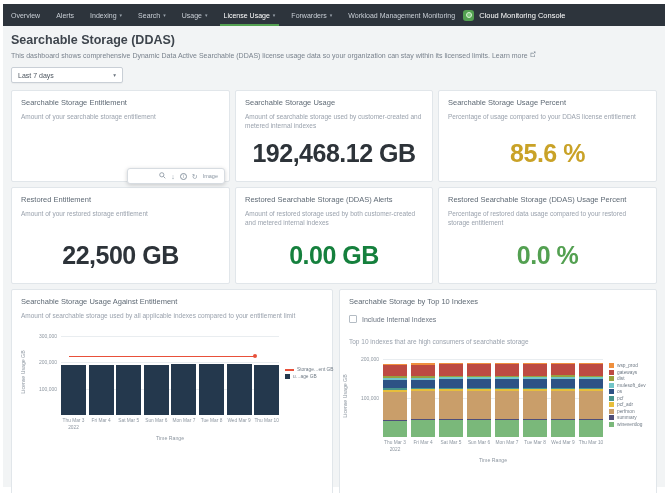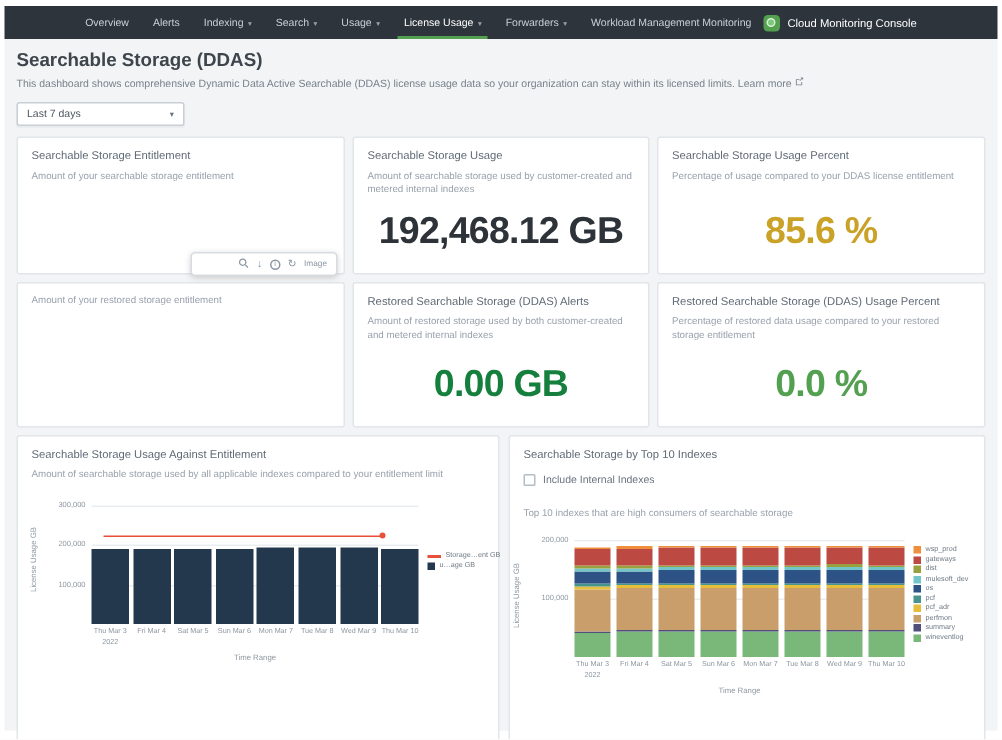--- a/index.html
+++ b/index.html
@@ -1,21 +1,21 @@
 <!DOCTYPE html>
 <html><head>
 <meta charset="utf-8">
 <style>
   *{box-sizing:border-box;margin:0;padding:0}
   html,body{background:#fff}
   body{font-family:"Liberation Sans",sans-serif;-webkit-font-smoothing:antialiased}
   .frame{position:relative;width:668px;height:493px;background:#fff;overflow:hidden}
 
   
-  .navbar{position:absolute;left:3px;top:4px;right:3px;height:22px;background:#2d343c;display:flex;align-items:stretch;justify-content:center}
+  .navbar{position:absolute;left:3px;top:4px;right:3px;height:22px;background:#2d343c;display:flex;align-items:stretch;justify-content:flex-start}
   .nav-items{display:flex;align-items:stretch}
   .nav-item{display:flex;align-items:center;padding:0 8px;font-size:7px;color:#c9cfd6;cursor:pointer;position:relative;white-space:nowrap}
   .nav-item.active{color:#fff}
   .nav-item.active::after{content:"";position:absolute;left:4px;right:4px;bottom:0;height:2px;background:#53a051}
   .nav-caret{font-size:5px;margin-left:3px;color:#9aa3ac}
   .nav-brand{display:flex;align-items:center;gap:5px;padding-right:8px;color:#fff;font-size:7.5px}
   .brand-icon{width:11px;height:11px;border-radius:3px;background:#53a051;display:flex;align-items:center;justify-content:center}
   .brand-icon i{display:block;width:6px;height:6px;border-radius:50%;background:#7dc87a;border:1px solid #d9f0d6}
 
   
@@ -111,21 +111,23 @@
           <div class="p-title">Searchable Storage Usage</div>
           <div class="p-desc">Amount of searchable storage used by customer-created and metered internal indexes</div>
           <div class="stat-value" style="color: rgb(45, 51, 57);">192,468.12 GB</div>
         </div>
         <div class="panel stat-panel">
           <div class="p-title">Searchable Storage Usage Percent</div>
           <div class="p-desc">Percentage of usage compared to your DDAS license entitlement</div>
           <div class="stat-value" style="color: rgb(201, 162, 39);">85.6 %</div>
         </div>
         <div class="panel stat-panel">
+          <div class="p-title">Restored Entitlement</div>
           <div class="p-desc">Amount of your restored storage entitlement</div>
+          <div class="stat-value" style="color: rgb(45, 51, 57);">22,500 GB</div>
         </div>
         <div class="panel stat-panel">
           <div class="p-title">Restored Searchable Storage (DDAS) Alerts</div>
           <div class="p-desc">Amount of restored storage used by both customer-created and metered internal indexes</div>
           <div class="stat-value" style="color: #15803d;">0.00 GB</div>
         </div>
         <div class="panel stat-panel">
           <div class="p-title">Restored Searchable Storage (DDAS) Usage Percent</div>
           <div class="p-desc">Percentage of restored data usage compared to your restored storage entitlement</div>
           <div class="stat-value" style="color: rgb(83, 160, 81);">0.0 %</div>

